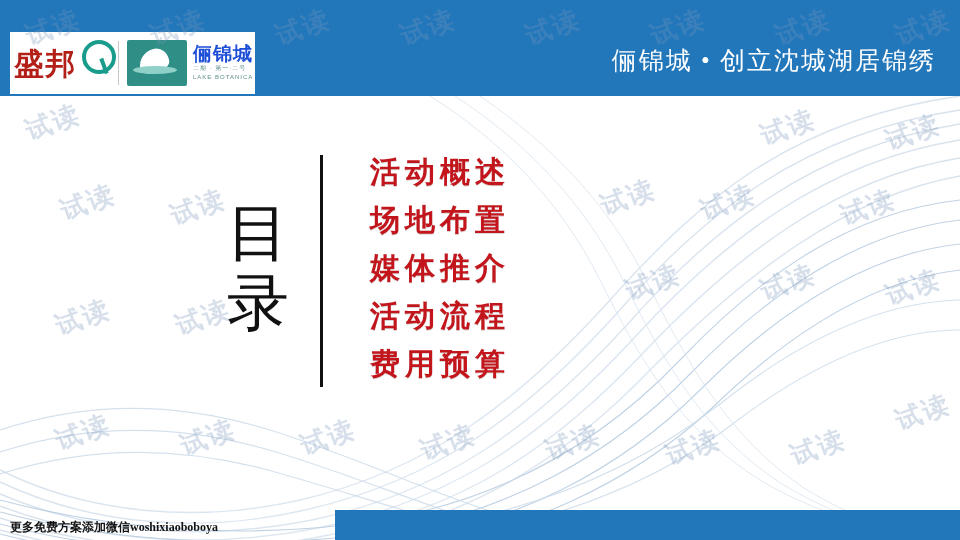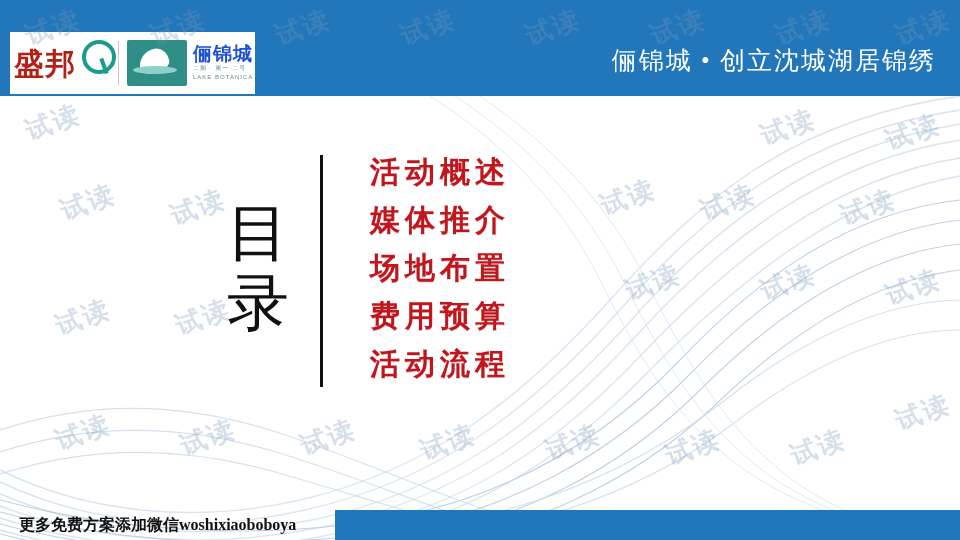--- a/index.html
+++ b/index.html
@@ -95,22 +95,22 @@
     letter-spacing:5px;line-height:48px;white-space:nowrap;
     text-shadow:0 1px 0 rgba(0,0,0,.15);
   }
 
   
   .bottombar{
     position:absolute;left:335px;bottom:0;width:625px;height:30px;
     background:#2277bb;z-index:3;
   }
   .bottom-note{
-    position:absolute;left:19px;bottom:4px;z-index:6;
-    font-size:16px;font-weight:bold;color:#111111;white-space:nowrap;
+    position:absolute;left:10px;bottom:4px;z-index:6;
+    font-size:12px;font-weight:bold;color:#111111;white-space:nowrap;
     font-family:"Liberation Serif","DejaVu Serif",serif;
     text-align:right;
   }
 
   
   .wm-layer{position:absolute;inset:0;z-index:7;pointer-events:none;}
   .wm{
     position:absolute;color:rgba(120,150,185,0.30);
     font-family:"Liberation Serif","DejaVu Serif",serif;
     font-size:26px;font-weight:bold;letter-spacing:2px;
@@ -179,24 +179,24 @@
         <div class="l2">LAKE BOTANICA</div>
       </div>
     </div>
   </div>
 
   <div class="toc-title">目录</div>
   <div class="divider"></div>
 
   <div class="toc-list">
     <div class="toc-item">活动概述</div>
+    <div class="toc-item">场地布置</div>
     <div class="toc-item">媒体推介</div>
-    <div class="toc-item">场地布置</div>
+    <div class="toc-item">活动流程</div>
     <div class="toc-item">费用预算</div>
-    <div class="toc-item">活动流程</div>
   </div>
 
   <div class="bottombar"></div>
   <div class="bottom-note">更多免费方案添加微信woshixiaoboboya</div>
 
   <div class="wm-layer">
       <span class="wm" style="left: 25px; top: 10px; color: rgba(120, 150, 185, 0.3);">试读</span>
       <span class="wm" style="left: 150px; top: 10px; color: rgba(120, 150, 185, 0.3);">试读</span>
       <span class="wm" style="left: 275px; top: 10px; color: rgba(120, 150, 185, 0.3);">试读</span>
       <span class="wm" style="left: 400px; top: 10px; color: rgba(120, 150, 185, 0.3);">试读</span>

